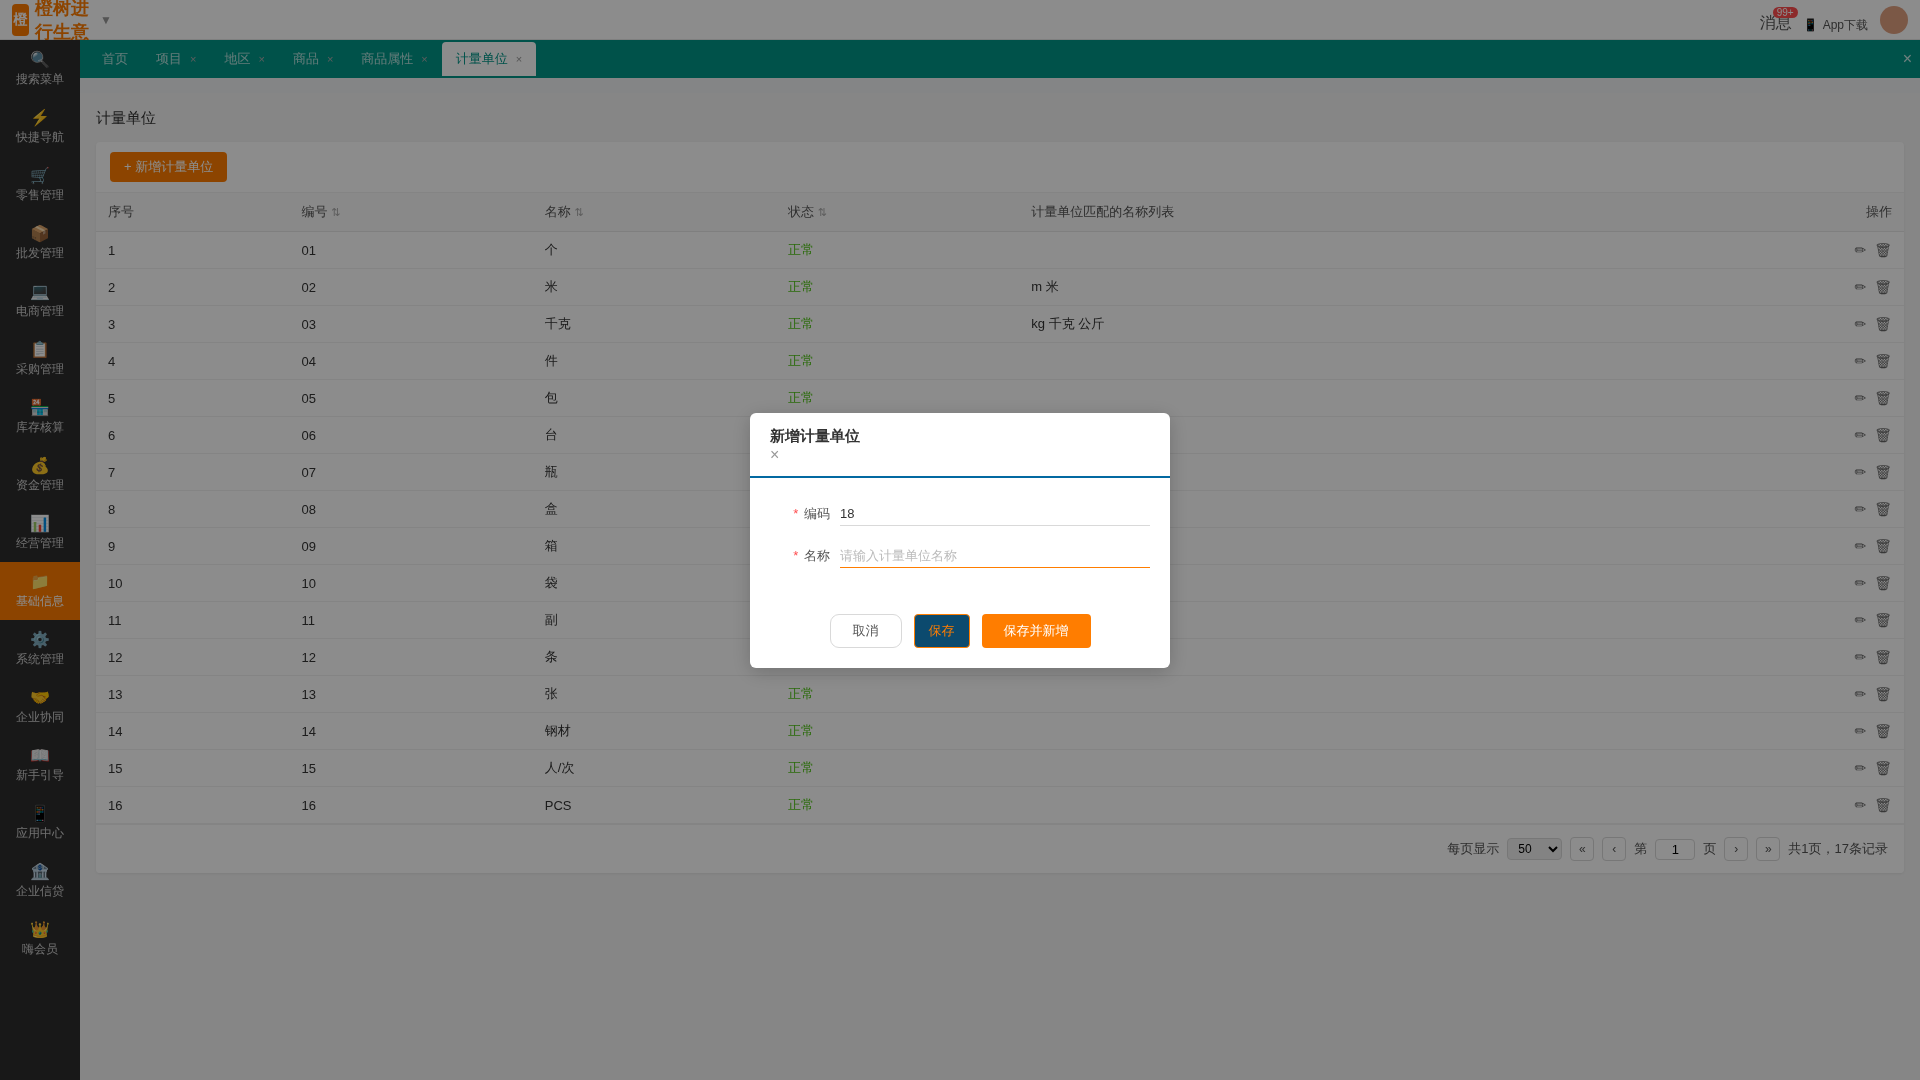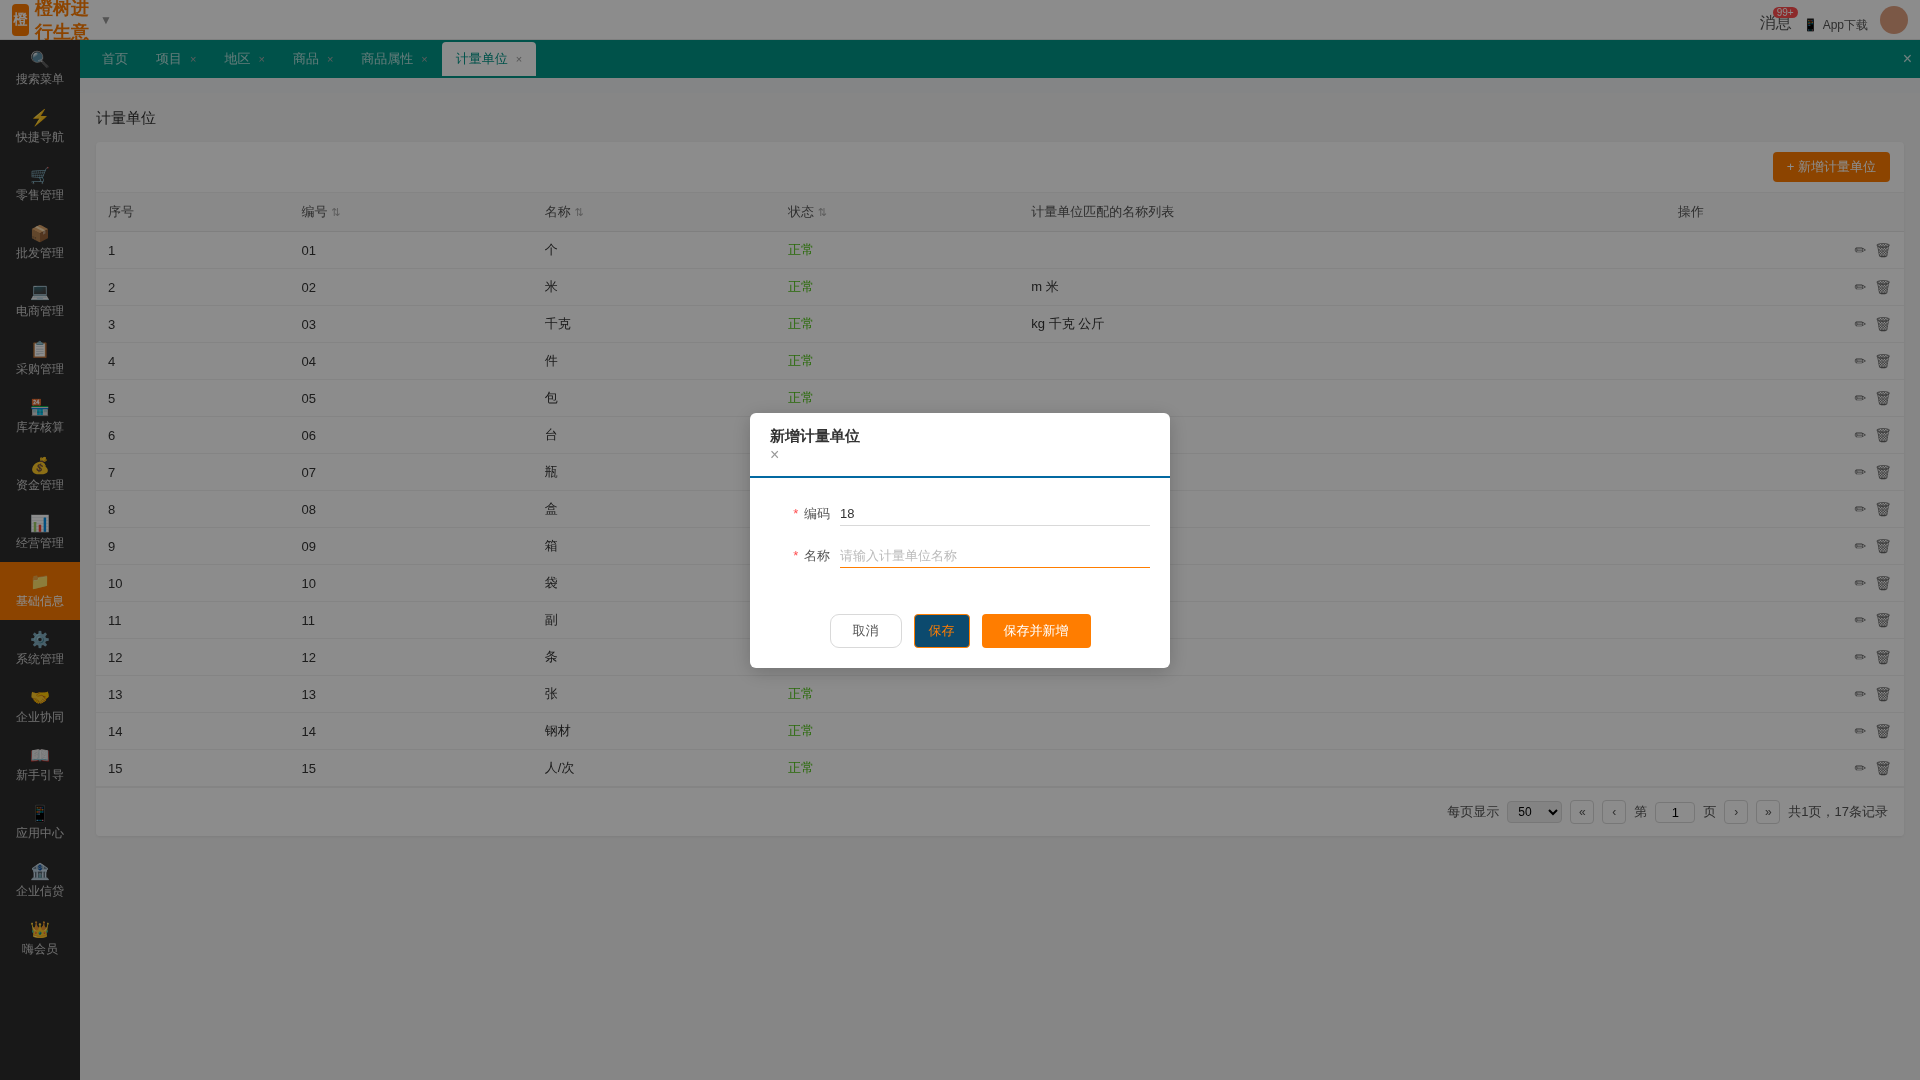--- a/index.html
+++ b/index.html
@@ -37,21 +37,21 @@
     .tab-item .tab-close { font-size: 11px; color: #aaa; margin-left: 2px; cursor: pointer; }
     .tab-item.active .tab-close { color: #999; }
     .tab-bar-close { margin-left: auto; color: rgba(255,255,255,0.8); cursor: pointer; font-size: 16px; }
 
     
     .page-content { flex: 1; padding: 16px; background: #f5f5f5; overflow-y: auto; position: relative; }
     .page-title { font-size: 15px; color: #333; margin-bottom: 14px; font-weight: 500; }
 
     
     .table-container { background: #fff; border-radius: 4px; overflow: hidden; box-shadow: 0 1px 3px rgba(0,0,0,0.08); }
-    .table-header-bar { display: flex; justify-content: flex-end; padding: 10px 14px; border-bottom: 1px solid #f0f0f0; }
+    .table-header-bar { display: flex; padding: 10px 14px; border-bottom: 1px solid #f0f0f0; }
     .add-btn { background: #ff7d00; color: #fff; border: none; border-radius: 4px; padding: 6px 14px; font-size: 13px; cursor: pointer; }
     
     table { width: 100%; border-collapse: collapse; }
     thead tr { background: #fafafa; }
     th { padding: 10px 12px; text-align: left; color: #555; font-weight: 500; font-size: 13px; border-bottom: 1px solid #e8e8e8; white-space: nowrap; }
     td { padding: 9px 12px; border-bottom: 1px solid #f0f0f0; font-size: 13px; color: #333; }
     .status-normal { color: #52c41a; }
     .action-btns { display: flex; gap: 8px; justify-content: flex-end; }
     .action-btn { color: #666; cursor: pointer; font-size: 14px; }
 
@@ -216,21 +216,21 @@
           </div>
 
           <table>
             <thead>
               <tr>
                 <th>序号</th>
                 <th>编号 <span style="color:#aaa;font-size:11px;">⇅</span></th>
                 <th>名称 <span style="color:#aaa;font-size:11px;">⇅</span></th>
                 <th>状态 <span style="color:#aaa;font-size:11px;">⇅</span></th>
                 <th>计量单位匹配的名称列表</th>
-                <th style="">操作</th>
+                <th style="text-align:right;">操作</th>
               </tr>
             </thead>
             <tbody id="table-body">
             <tr>
       <td>1</td>
       <td>01</td>
       <td>个</td>
       <td><span class="status-normal">正常</span></td>
       <td></td>
       <td>
@@ -406,20 +406,33 @@
         <div class="action-btns">
           <span class="action-btn" title="编辑">✏</span>
           <span class="action-btn" title="删除">🗑</span>
         </div>
       </td>
     </tr>
                 <tr>
       <td>15</td>
       <td>15</td>
       <td>人/次</td>
+      <td><span class="status-normal">正常</span></td>
+      <td></td>
+      <td>
+        <div class="action-btns">
+          <span class="action-btn" title="编辑">✏</span>
+          <span class="action-btn" title="删除">🗑</span>
+        </div>
+      </td>
+    </tr>
+                <tr>
+      <td>16</td>
+      <td>16</td>
+      <td>PCS</td>
       <td><span class="status-normal">正常</span></td>
       <td></td>
       <td>
         <div class="action-btns">
           <span class="action-btn" title="编辑">✏</span>
           <span class="action-btn" title="删除">🗑</span>
         </div>
       </td>
     </tr>
               </tbody>

